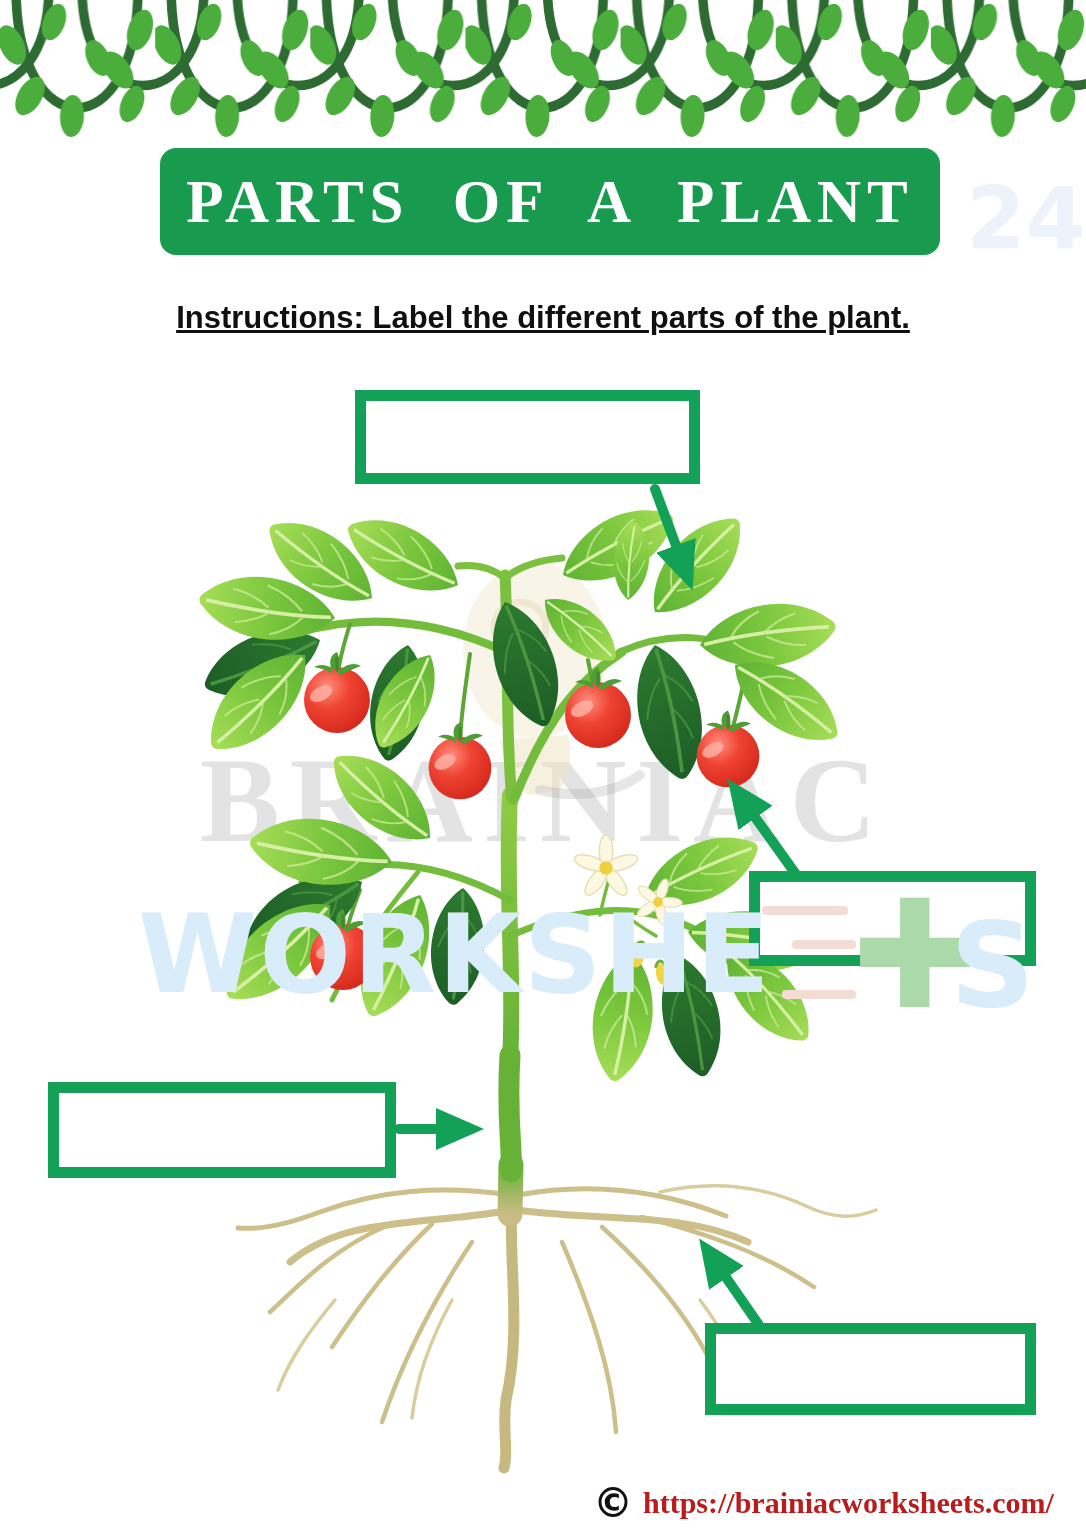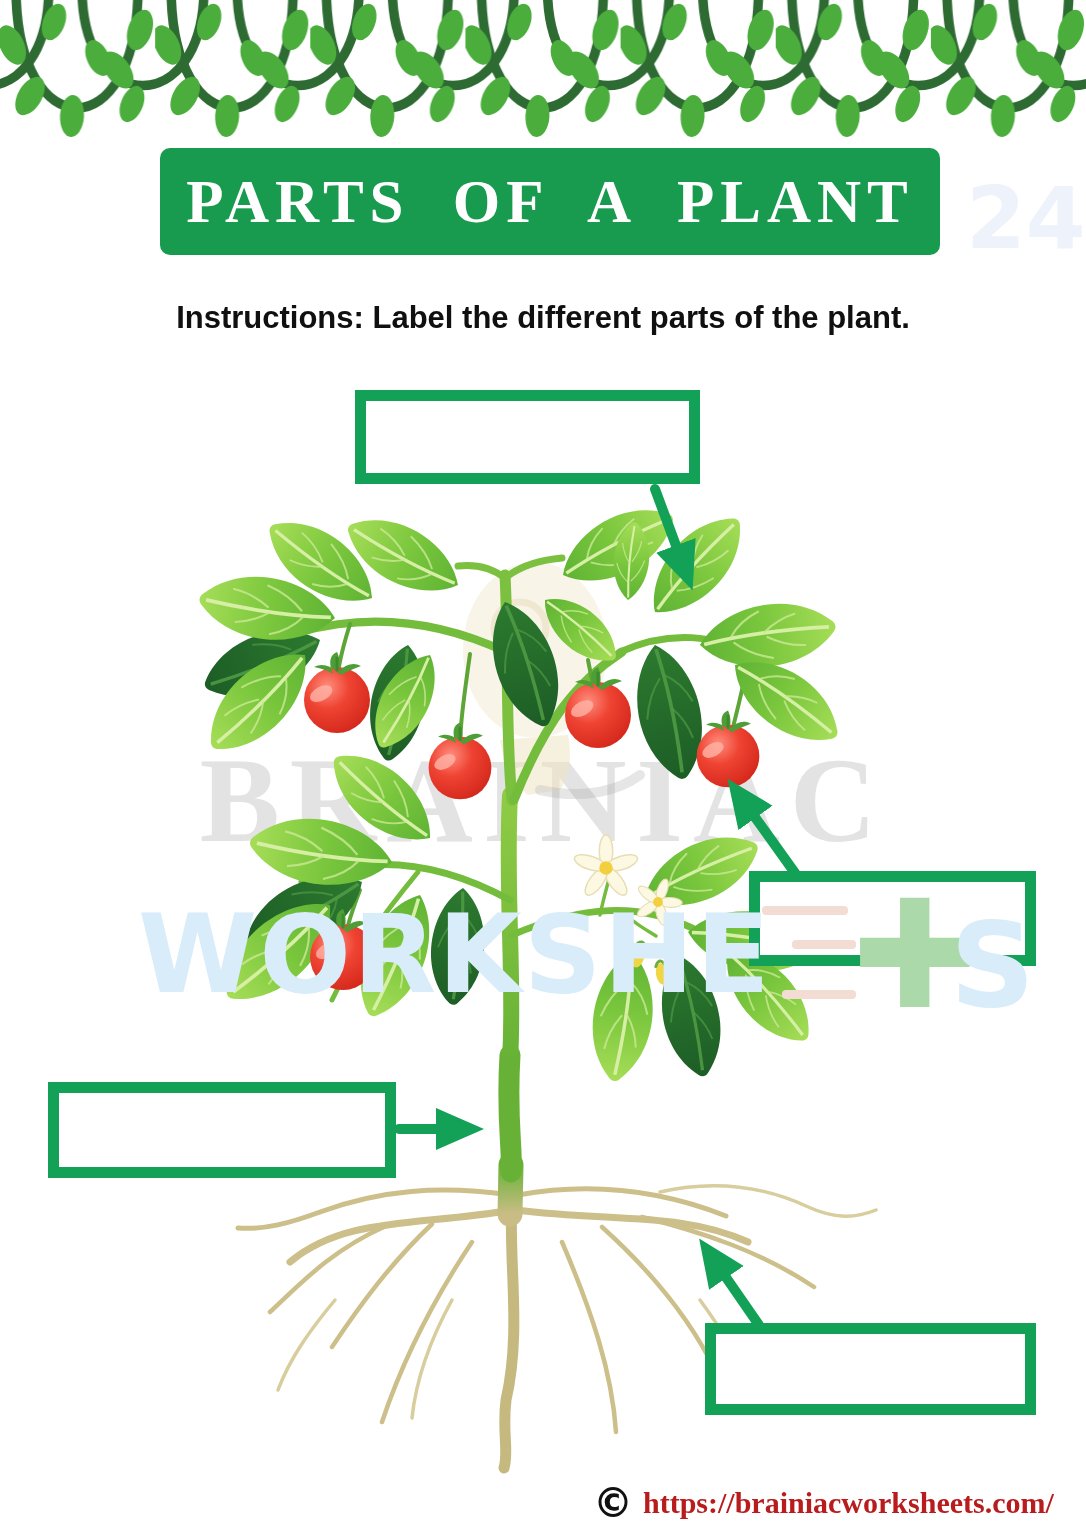--- a/index.html
+++ b/index.html
@@ -1,27 +1,27 @@
 <!DOCTYPE html>
 <html><head>
 <meta charset="utf-8">
 <style>
   html,body{margin:0;padding:0;background:#fff;}
   #page{position:relative;width:1086px;height:1536px;background:#fff;overflow:hidden;
         font-family:"Liberation Sans",sans-serif;}
   
   #vine-border{position:absolute;left:0;top:0;width:1086px;height:142px;}
   #title-banner{position:absolute;left:160px;top:148px;width:780px;height:107px;
-    background:#189a4f;border-radius:10px;display:flex;align-items:center;justify-content:center;}
+    background:#189a4f;border-radius:16px;display:flex;align-items:center;justify-content:center;}
   #title-banner span{font-family:"Liberation Serif",serif;font-weight:bold;color:#fff;
     font-size:61px;letter-spacing:6px;word-spacing:22px;}
   #page-number{position:absolute;left:966px;top:168px;font-family:"DejaVu Sans",sans-serif;
     font-weight:bold;font-size:86px;color:#eef2fa;}
   #instructions{position:absolute;left:0;top:300px;width:1086px;text-align:center;
-    font-weight:bold;font-size:31px;color:#101010;letter-spacing:0px;}
+    font-weight:bold;font-size:31px;color:#101010;letter-spacing:0px;text-decoration:underline;}
   
   #wm-top{position:absolute;left:543px;top:732px;transform:translateX(-50%);z-index:1;
     font-family:"Liberation Serif",serif;font-weight:bold;font-size:120px;color:#e3e3e3;
     letter-spacing:10px;white-space:nowrap;}
   #wm-bottom{position:absolute;left:0;top:884px;width:1070px;height:150px;z-index:4;pointer-events:none;margin-left:34px;}
   #wm-bottom .wm-txt{position:absolute;font-family:"DejaVu Sans",sans-serif;font-weight:bold;
     font-size:108px;color:#d8ecf9;letter-spacing:2px;}
   #wm-prefix{left:104px;top:8px;}
   #wm-suffix{left:916px;top:12px;font-size:118px !important;}
   #wm-plus{position:absolute;left:818px;top:-16px;font-size:150px;color:#abd9a9;

